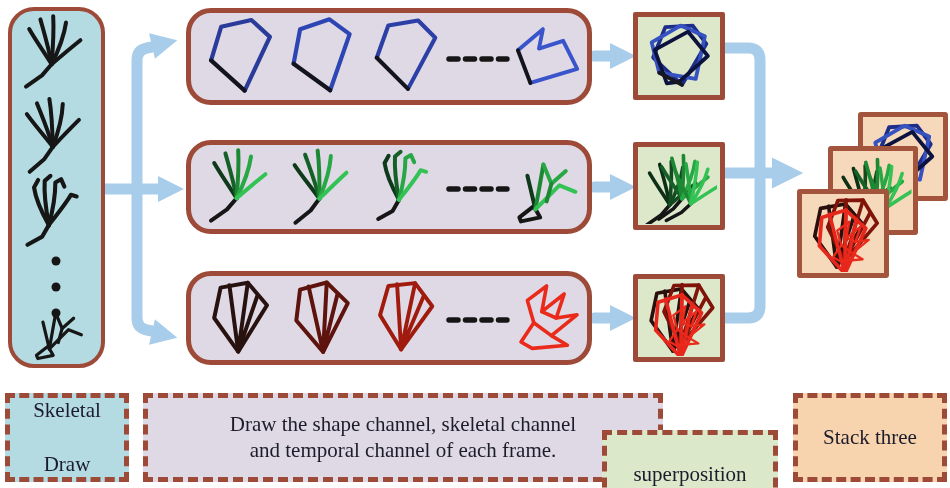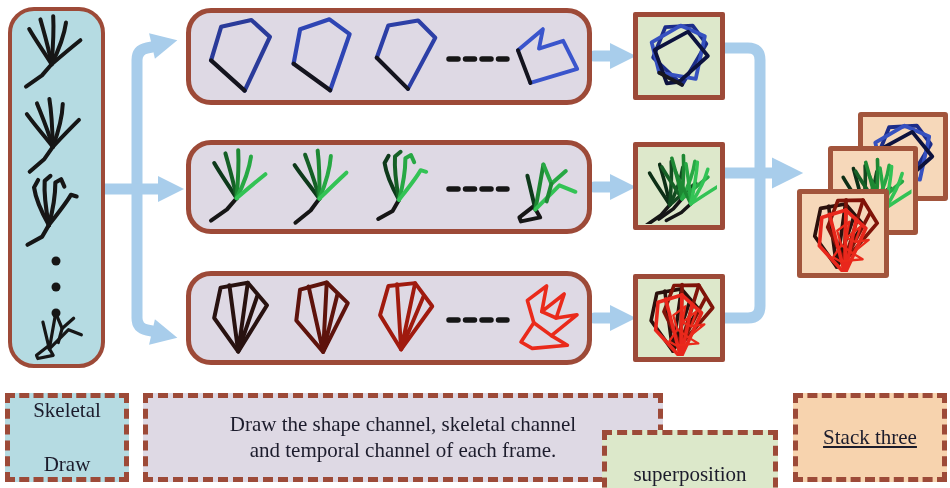--- a/index.html
+++ b/index.html
@@ -25,21 +25,21 @@
   .stack-green{left:828px;top:146px;z-index:3;}
   .stack-red{left:797px;top:189px;width:92px;z-index:4;}
 
   
   .legend{position:absolute;top:393px;height:89px;z-index:2;display:flex;flex-direction:column;
           align-items:center;justify-content:center;border:5px dashed #9d4a38;
           color:#1c1c2c;font-size:21px;line-height:1.22;text-align:center;}
   .lg-skeletal{left:5px;width:124px;background:#b5dbe2;gap:28px;}
   .lg-draw{left:143px;width:520px;background:#ded9e4;text-align:right;}
   .lg-super{left:602px;width:176px;background:#dce8ca;margin-top:37px;}
-  .lg-stack{left:793px;width:154px;background:#f7d3ae;text-decoration:underline;}
+  .lg-stack{left:793px;width:154px;background:#f7d3ae;}
   .legend .ln{display:block;}
 
   
   svg.draw{display:block;}
   svg.draw path, svg.draw line{fill:none;stroke-linecap:round;stroke-linejoin:round;}
   .dashes{stroke:#161616;stroke-width:5.5;stroke-dasharray:9 7.5;stroke-linecap:butt;}
   .arrowline{stroke:#a8cdeb;stroke-width:11;fill:none;stroke-linecap:round;stroke-linejoin:round;}
   .ah{fill:#a8cdeb;}
   #symdefs{position:absolute;width:0;height:0;overflow:hidden;}
 </style>

